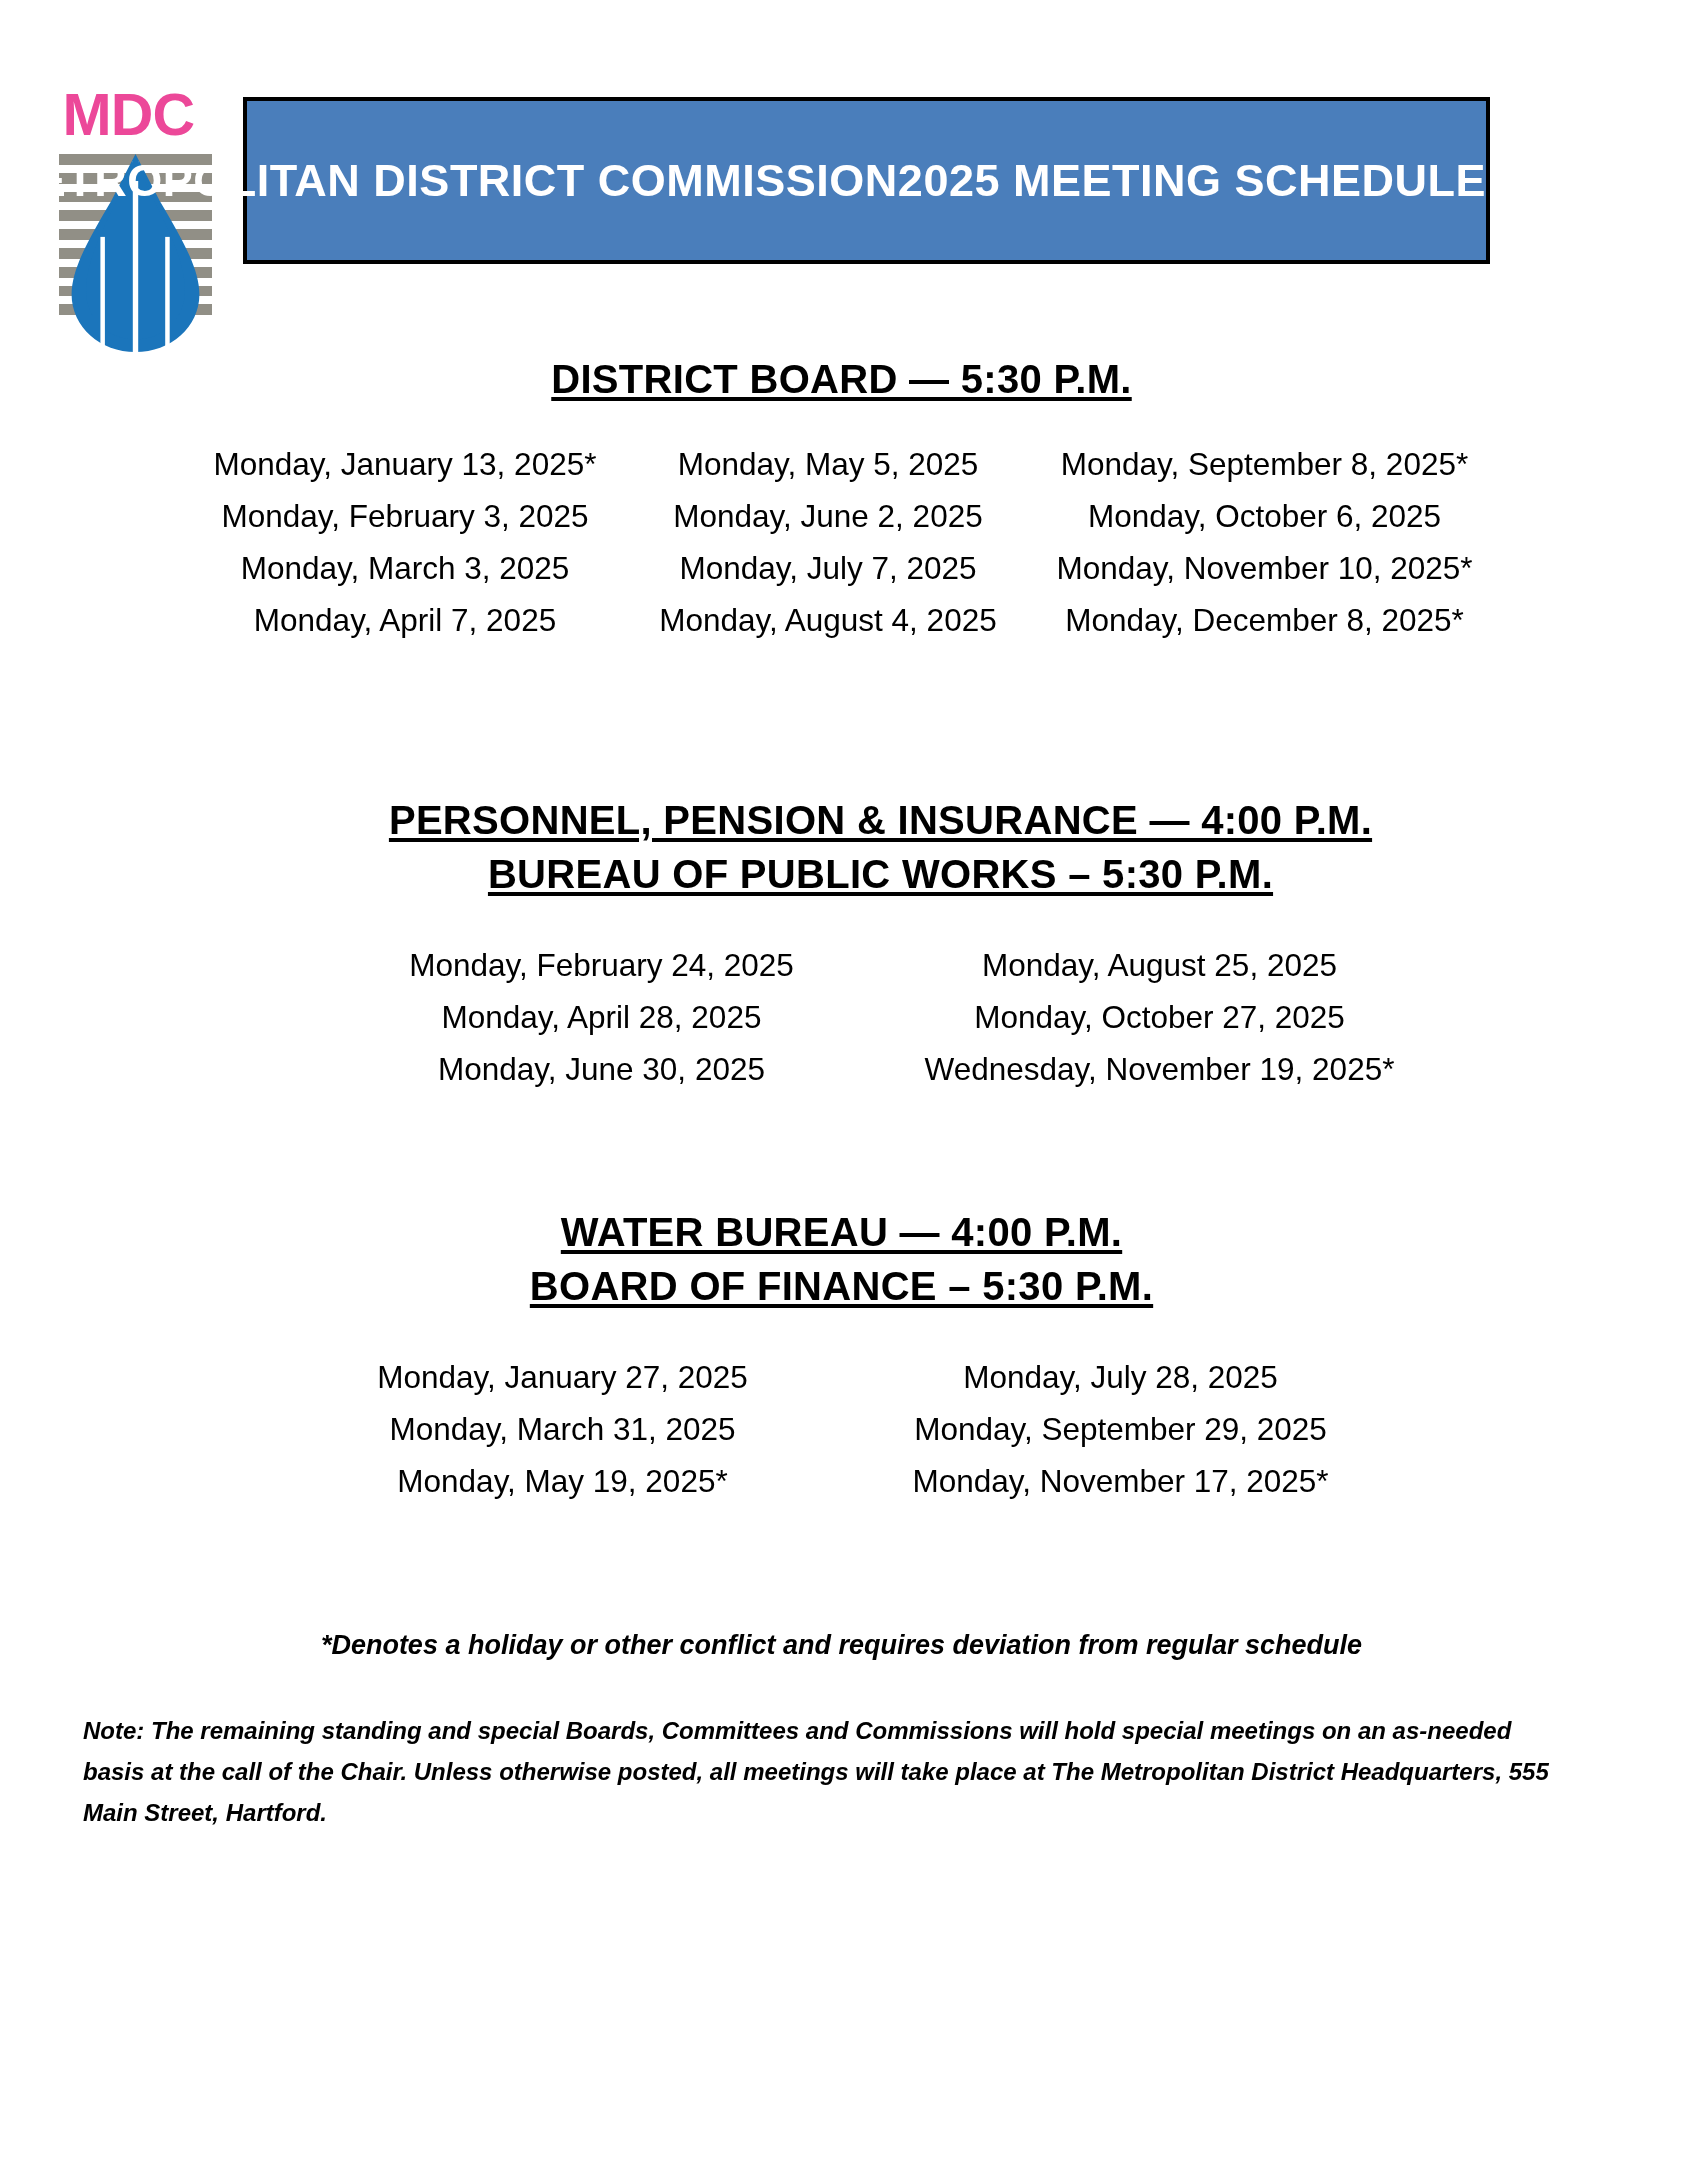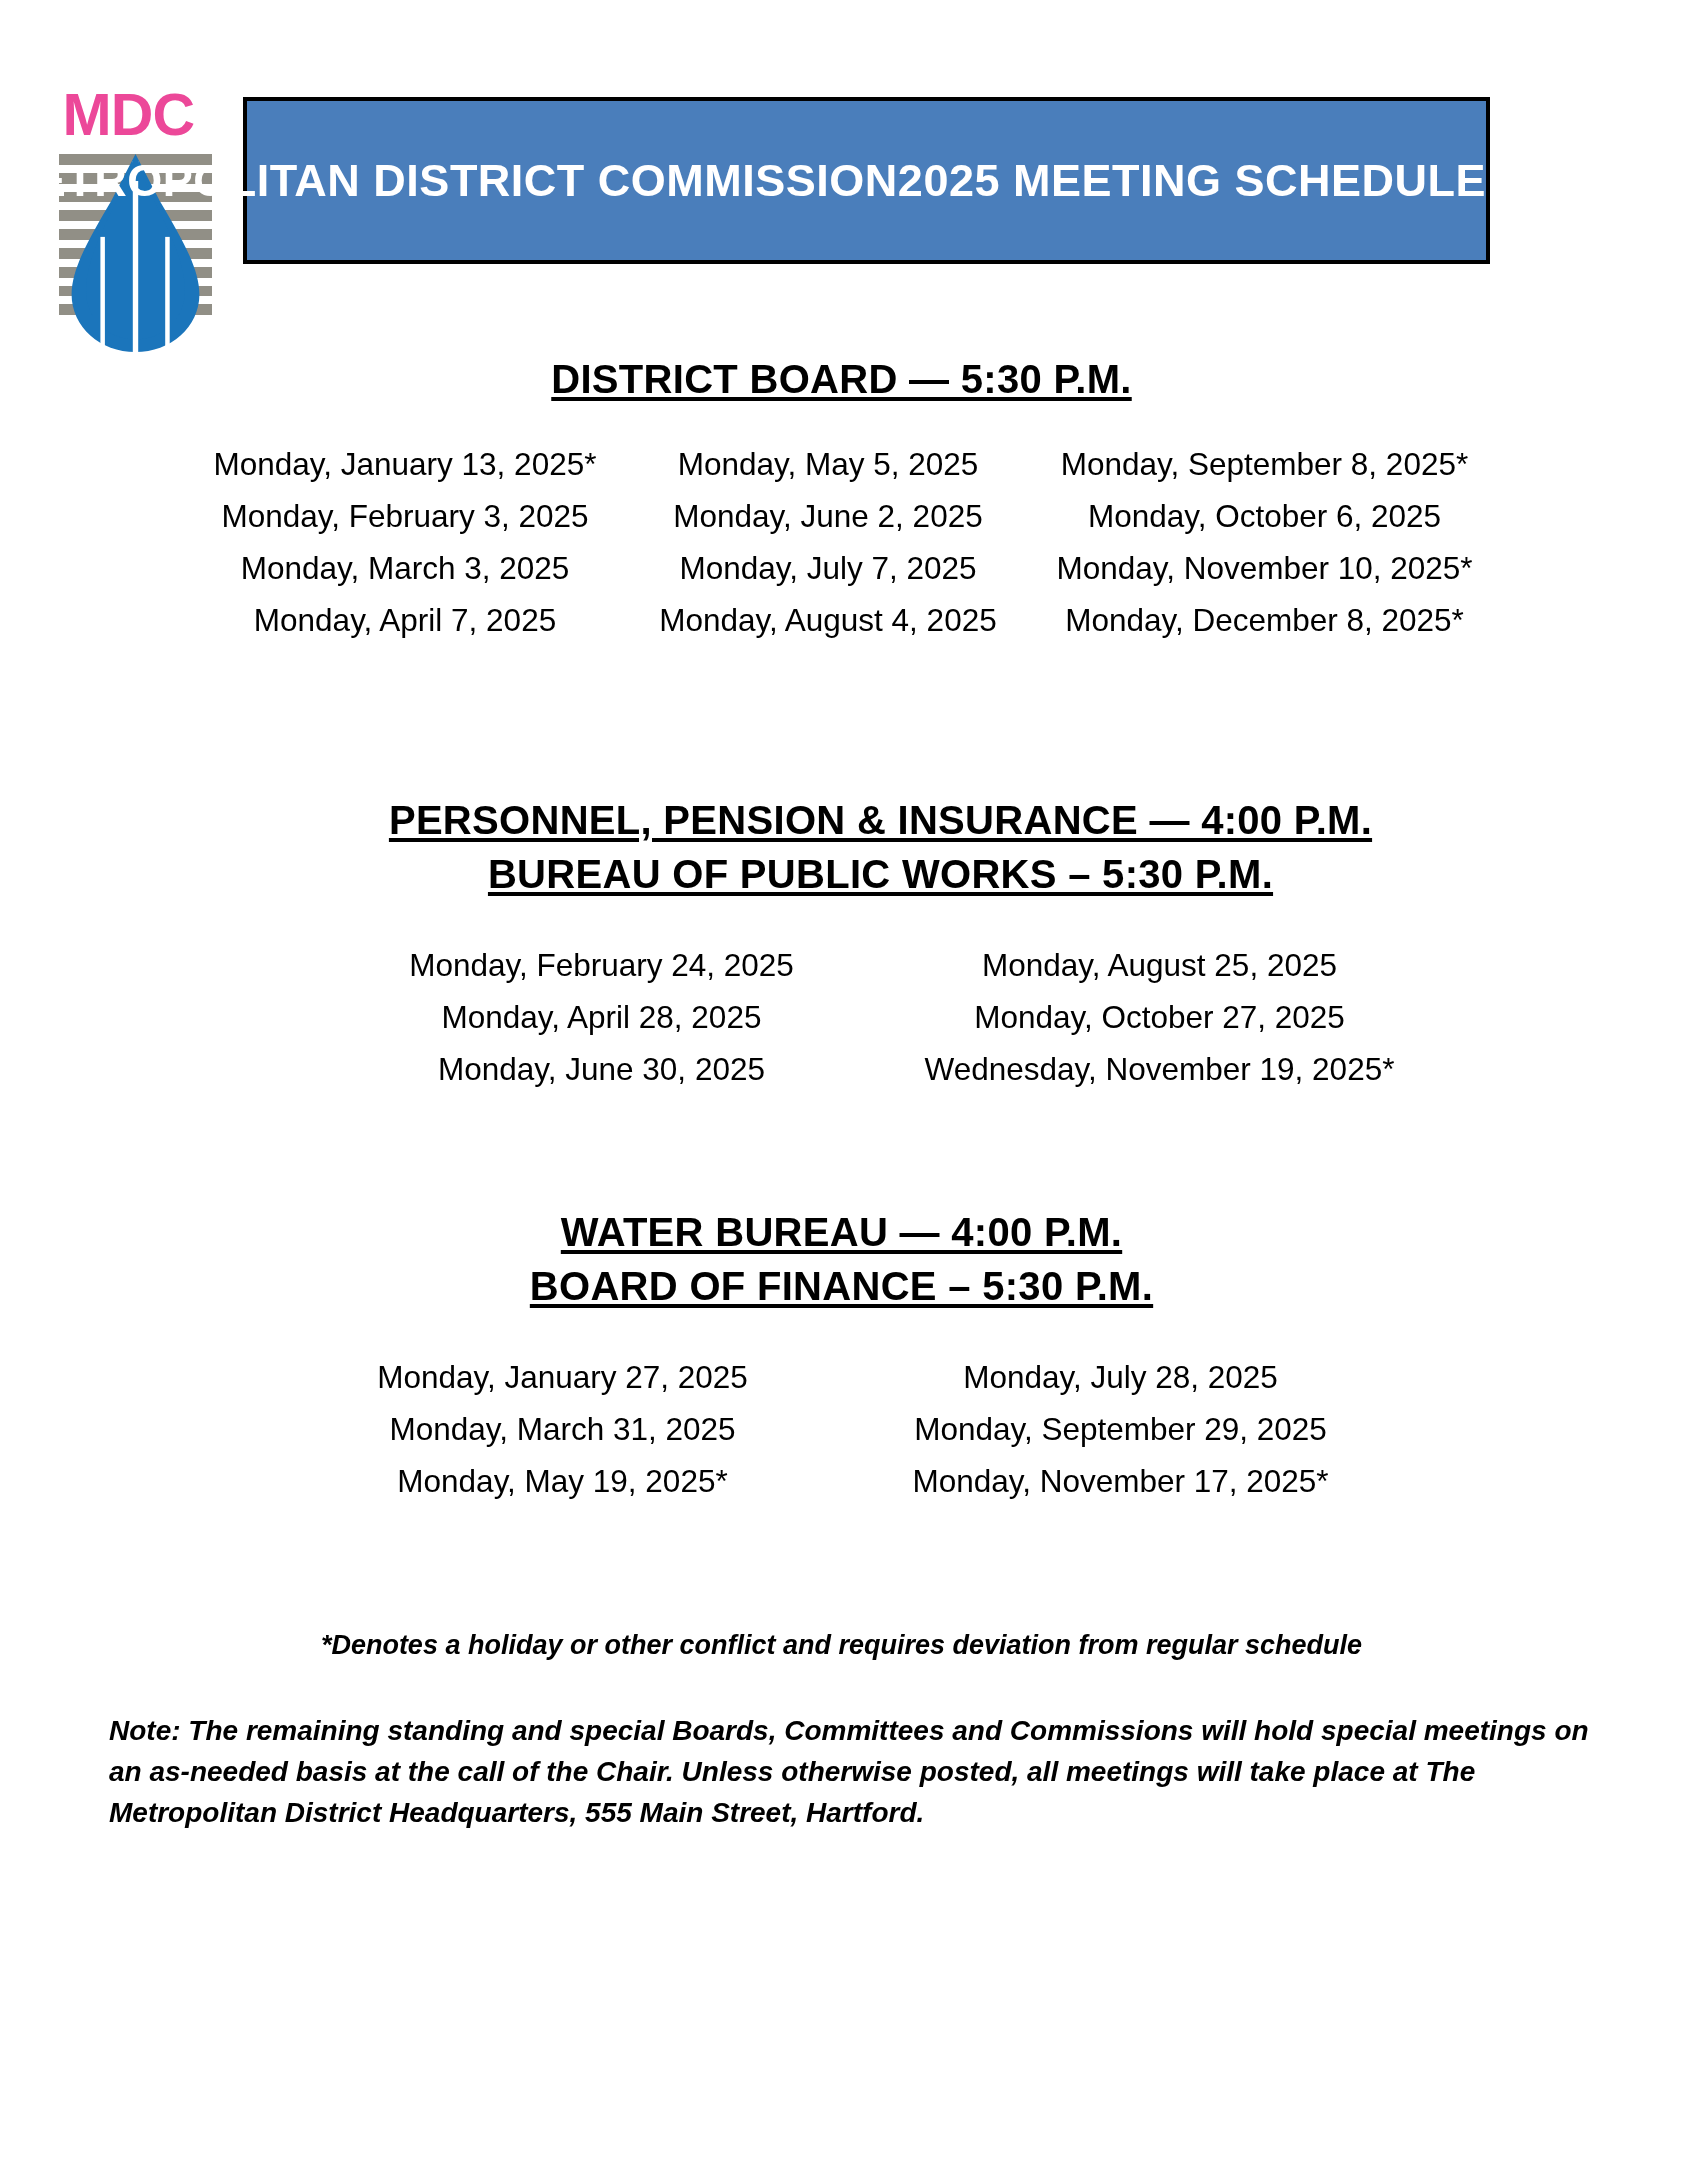--- a/index.html
+++ b/index.html
@@ -152,27 +152,27 @@
     text-align: center;
     font-family: "Liberation Sans", sans-serif;
     font-style: italic;
     font-weight: bold;
     font-size: 27px;
     line-height: 36px;
   }
 
   .note {
     position: absolute;
-    left: 109px;
+    left: 83px;
     width: 1485px;
     text-align: left;
     font-family: "Liberation Sans", sans-serif;
     font-style: italic;
     font-weight: bold;
-    font-size: 28px;
+    font-size: 24px;
     line-height: 41px;
   }
 </style>
 </head>
 <body>
 
 <div class="page">
 
   <div class="header">
 

